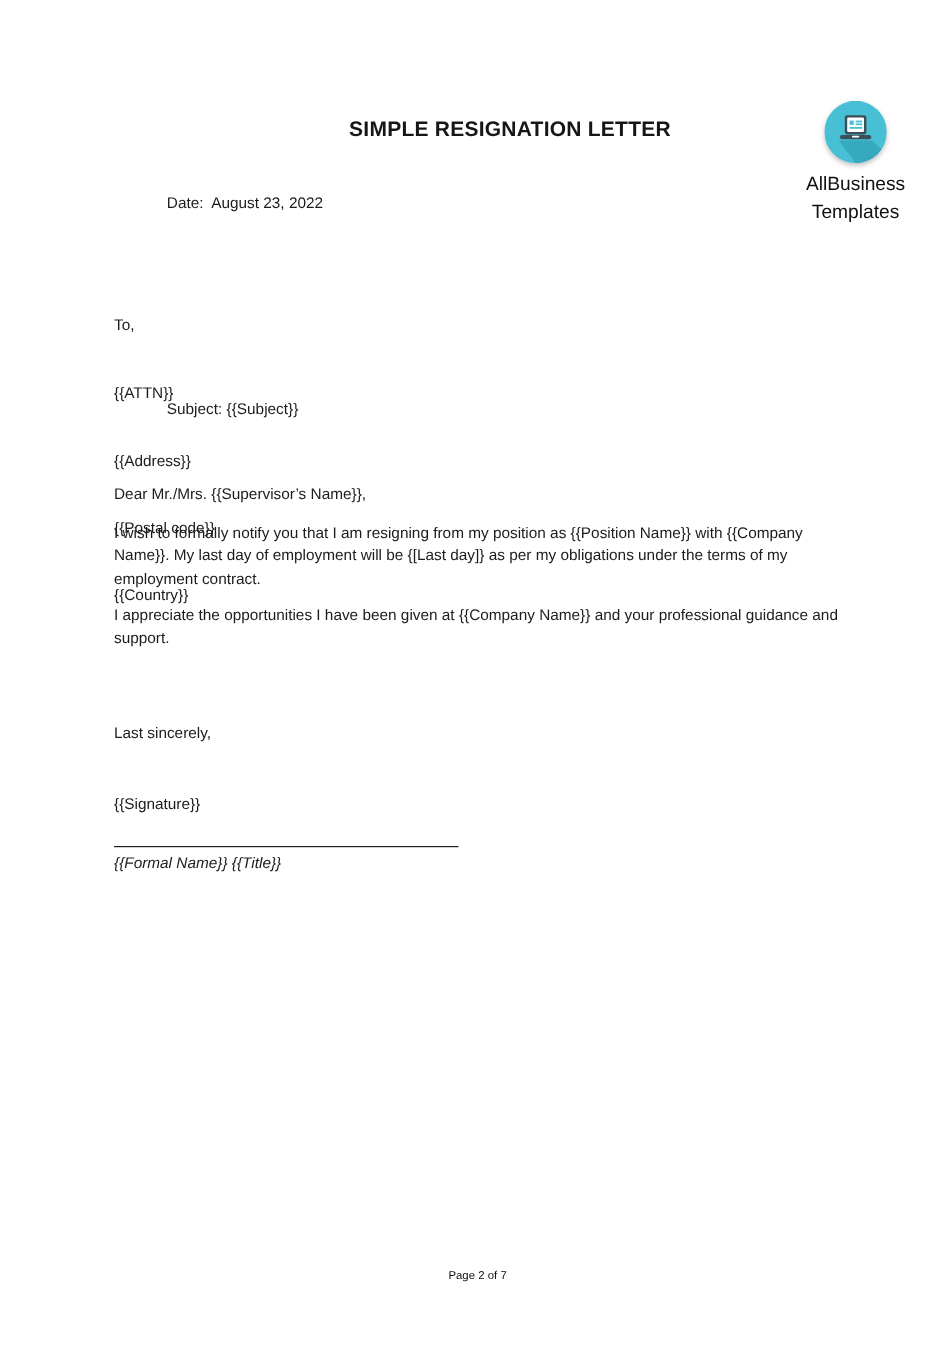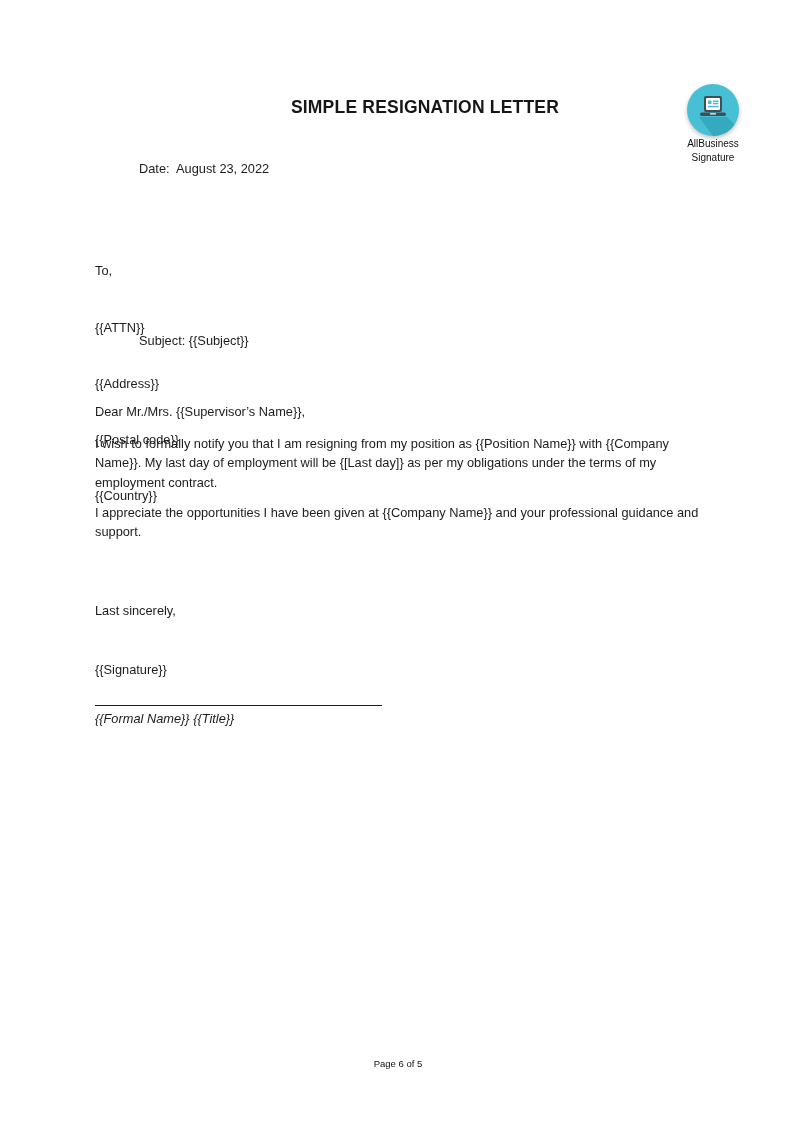--- a/index.html
+++ b/index.html
@@ -20,21 +20,21 @@
     text-align: center;
     font-size: 17.5px;
     line-height: 22px;
     font-weight: 700;
     color: #161616;
     letter-spacing: 0.2px;
   }
 
   .logo-wrap { left: 668px; top: 84px; width: 90px; text-align: center; }
   .logo-svg { display: block; margin: 0 auto; filter: drop-shadow(0 2px 2px rgba(0,0,0,0.25)); }
-  .logo-text { font-size: 10px; line-height: 11.5px; color: #111; margin-top: 2px; }
+  .logo-text { font-size: 16px; line-height: 11.5px; color: #111; margin-top: 12px; }
 
   .body-text { font-size: 12.8px; line-height: 18.7px; white-space: pre-wrap; }
   .date-line   { top: 160px; margin-left: 44px; }
   .to-block    { top: 225px; }
   .subject     { top: 332px; margin-left: 44px; }
   .greeting    { top: 403px; }
 
   .para { width: 606px; font-size: 12.8px; line-height: 19.3px; }
   .para-1 { top: 434px; }
   .para-2 { top: 503px; }
@@ -79,21 +79,21 @@
       <rect x="17" y="12" width="18" height="16" rx="2" fill="#3E4F58"></rect>
       <rect x="19" y="14" width="14" height="12" rx="1" fill="#ffffff"></rect>
       <rect x="21" y="16.5" width="3.5" height="3.5" fill="#47BFD4"></rect>
       <rect x="26" y="16.5" width="5.5" height="1.5" fill="#47BFD4"></rect>
       <rect x="26" y="18.8" width="5.5" height="1.5" fill="#47BFD4"></rect>
       <rect x="21" y="21.8" width="10.5" height="1.5" fill="#47BFD4"></rect>
       <rect x="13" y="28.5" width="26" height="3.6" rx="1.8" fill="#3E4F58"></rect>
       <rect x="23" y="29.2" width="6" height="1.3" rx="0.6" fill="#ffffff"></rect>
     </svg>
     <div class="logo-text">AllBusiness</div>
-    <div class="logo-text">Signature</div>
+    <div class="logo-text">Templates</div>
   </div>
 
   <div class="abs body-text date-line">Date:  August 23, 2022</div>
 
   <div class="abs body-text to-block">
     <div>To,</div>
     <div>{{ATTN}}</div>
     <div>{{Address}}</div>
     <div>{{Postal code}}</div>
     <div>{{Country}}</div>
@@ -107,15 +107,15 @@
   <div class="abs para para-2">I appreciate the opportunities I have been given at {{Company Name}} and your professional guidance and support.</div>
 
   <div class="abs body-text closing">Last sincerely,</div>
 
   <div class="abs body-text signature">{{Signature}}</div>
 
   <div class="abs sig-line"></div>
 
   <div class="abs body-text signer">{{Formal Name}} {{Title}}</div>
 
-  <div class="abs footer">Page 6 of 5</div>
+  <div class="abs footer">Page 2 of 7</div>
 
 </div>
 
 </body></html>

